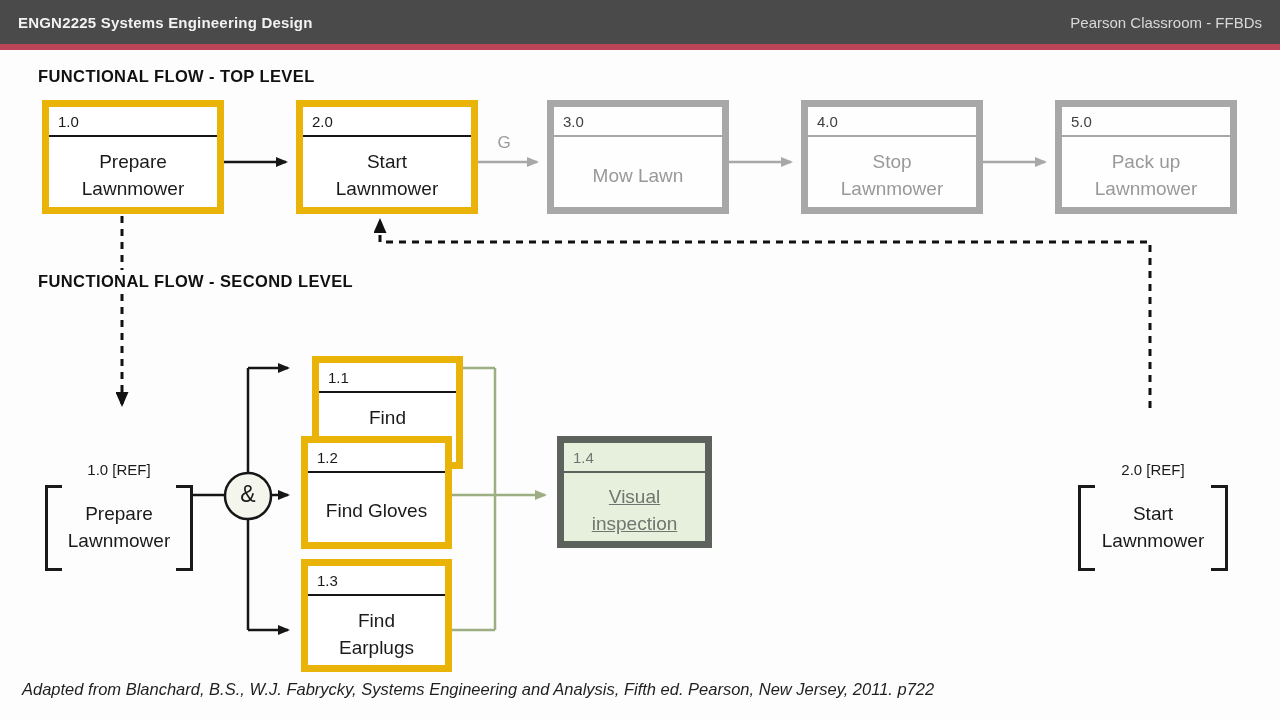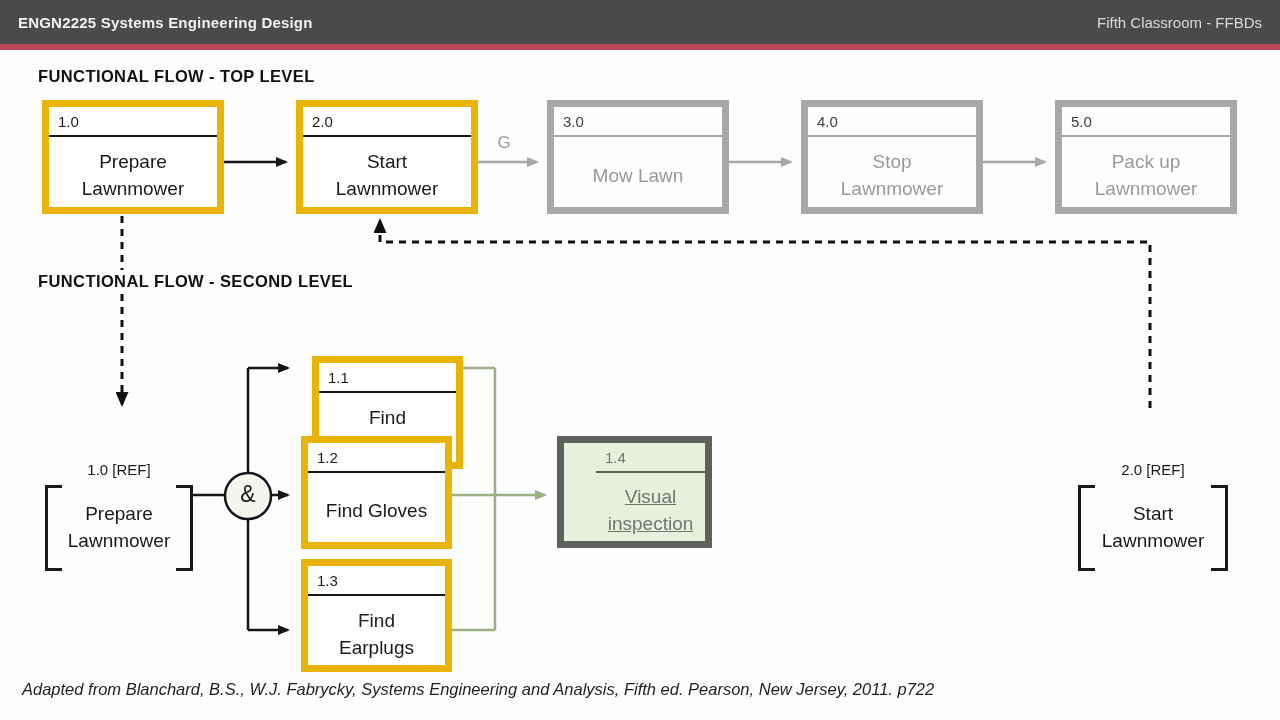--- a/index.html
+++ b/index.html
@@ -36,21 +36,21 @@
     padding:6px 0 0 9px;box-sizing:border-box;
   }
   .pbox-label{
     height:78px;display:flex;align-items:center;justify-content:center;
     text-align:center;font-size:19px;line-height:1.4;white-space:pre-line;
   }
   .pbox.gray{border-color:#a8a8a8;color:#999999;background:#fefefe;}
   .pbox.gray .pbox-id{border-color:#a8a8a8;color:#404040;}
   .pbox.sub{width:151px;height:113px;}
   .pbox.sub .pbox-label{height:77px;}
-  .pbox.green{width:155px;height:112px;border-color:#5d625d;background:#e7f0dd;color:#70766f;padding-left:32px;}
+  .pbox.green{width:155px;height:112px;border-color:#5d625d;background:#e7f0dd;color:#70766f;}
   .pbox.green .pbox-id{border-color:#5d625d;color:#70766f;}
   .pbox.green .pbox-label{height:76px;text-decoration:underline;}
 
   
   .refwrap{position:absolute;z-index:2;margin-top:36px;}
   .ref-id{font-size:15px;text-align:center;margin-bottom:7px;color:#1a1a1a;}
   .ref-body{position:relative;height:86px;display:flex;align-items:center;justify-content:center;}
   .br{position:absolute;top:0;bottom:0;width:17px;box-sizing:border-box;border:3px solid #1a1a1a;}
   .brl{left:0;border-right:none;}
   .brr{right:0;border-left:none;}
@@ -63,21 +63,21 @@
   
   .citation{position:absolute;z-index:2;font-size:16.5px;font-style:italic;color:#1f1f1f;white-space:nowrap;}
 </style>
 </head>
 <body>
 
 <div class="stage">
 
   <div class="header">
     <span class="h-left">ENGN2225 Systems Engineering Design</span>
-    <span class="h-right">Fifth Classroom - FFBDs</span>
+    <span class="h-right">Pearson Classroom - FFBDs</span>
   </div>
   <div class="accent"></div>
 
   <svg class="wires" width="1280" height="720" viewBox="0 0 1280 720">
     <defs>
       <marker id="ah-black" markerUnits="userSpaceOnUse" markerWidth="12" markerHeight="10" refX="10" refY="5" orient="auto">
           <path d="M0,0 L12,5 L0,10 z" fill="#161616"></path>
         </marker>
       <marker id="ah-gray" markerUnits="userSpaceOnUse" markerWidth="12" markerHeight="10" refX="10" refY="5" orient="auto">
           <path d="M0,0 L12,5 L0,10 z" fill="#a8a8a8"></path>

